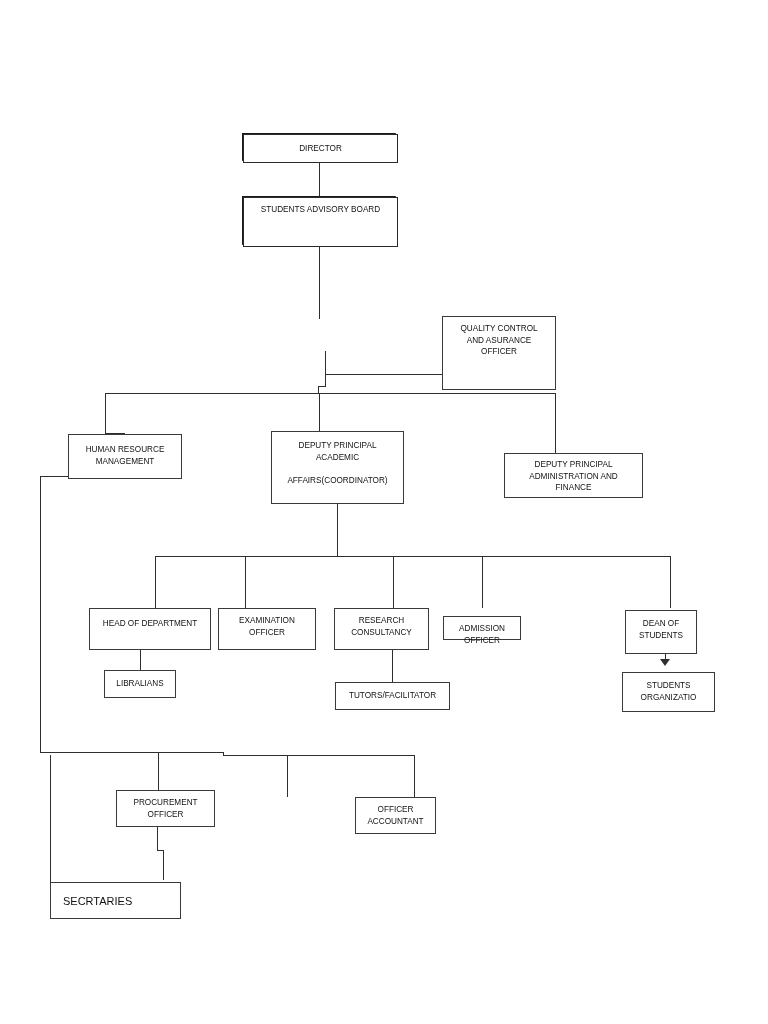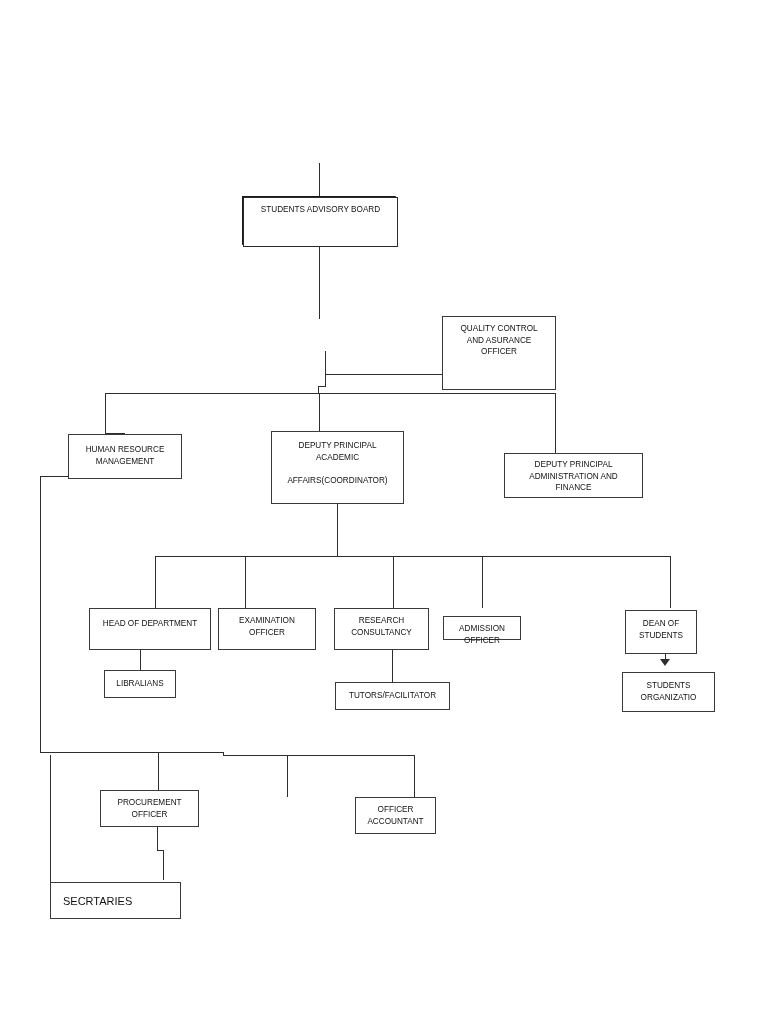--- a/index.html
+++ b/index.html
@@ -134,20 +134,23 @@
   <div class="ln v" style="left:158px; top:752px; height:38px;"></div>
   <div class="ln v" style="left:287px; top:755px; height:42px;"></div>
   <div class="ln v" style="left:414px; top:755px; height:42px;"></div>
 
   <div class="ln v" style="left:50px; top:755px; height:127px;"></div>
 
   <div class="ln v" style="left:157px; top:827px; height:23px;"></div>
   <div class="ln h" style="left:157px; top:850px; width:7px;"></div>
   <div class="ln v" style="left:163px; top:850px; height:30px;"></div>
 
+  <div class="node heavy centered" style="left:243px; top:134px; width:155px; height:29px;">
+    <span class="lines">DIRECTOR</span>
+  </div>
 
   <div class="node heavy" style="left:243px; top:197px; width:155px; height:50px;">
     <span class="lines">STUDENTS ADVISORY BOARD</span>
   </div>
 
 
   <div class="node" style="left:442px; top:316px; width:114px; height:74px;">
     <span class="lines">QUALITY CONTROL
 AND ASURANCE
 OFFICER</span>
@@ -201,21 +204,21 @@
 
   <div class="node" style="left:335px; top:682px; width:115px; height:28px; padding-top:7px;">
     <span class="lines">TUTORS/FACILITATOR</span>
   </div>
 
   <div class="node" style="left:622px; top:672px; width:93px; height:40px; padding-top:7px;">
     <span class="lines">STUDENTS
 ORGANIZATIO</span>
   </div>
 
-  <div class="node" style="left:100px; top:790px; width:99px; height:37px; padding-top:6px;">
+  <div class="node" style="left:116px; top:790px; width:99px; height:37px; padding-top:6px;">
     <span class="lines">PROCUREMENT
 OFFICER</span>
   </div>
 
 
   <div class="node" style="left:355px; top:797px; width:81px; height:37px; padding-top:6px;">
     <span class="lines">OFFICER
 ACCOUNTANT</span>
   </div>
 

